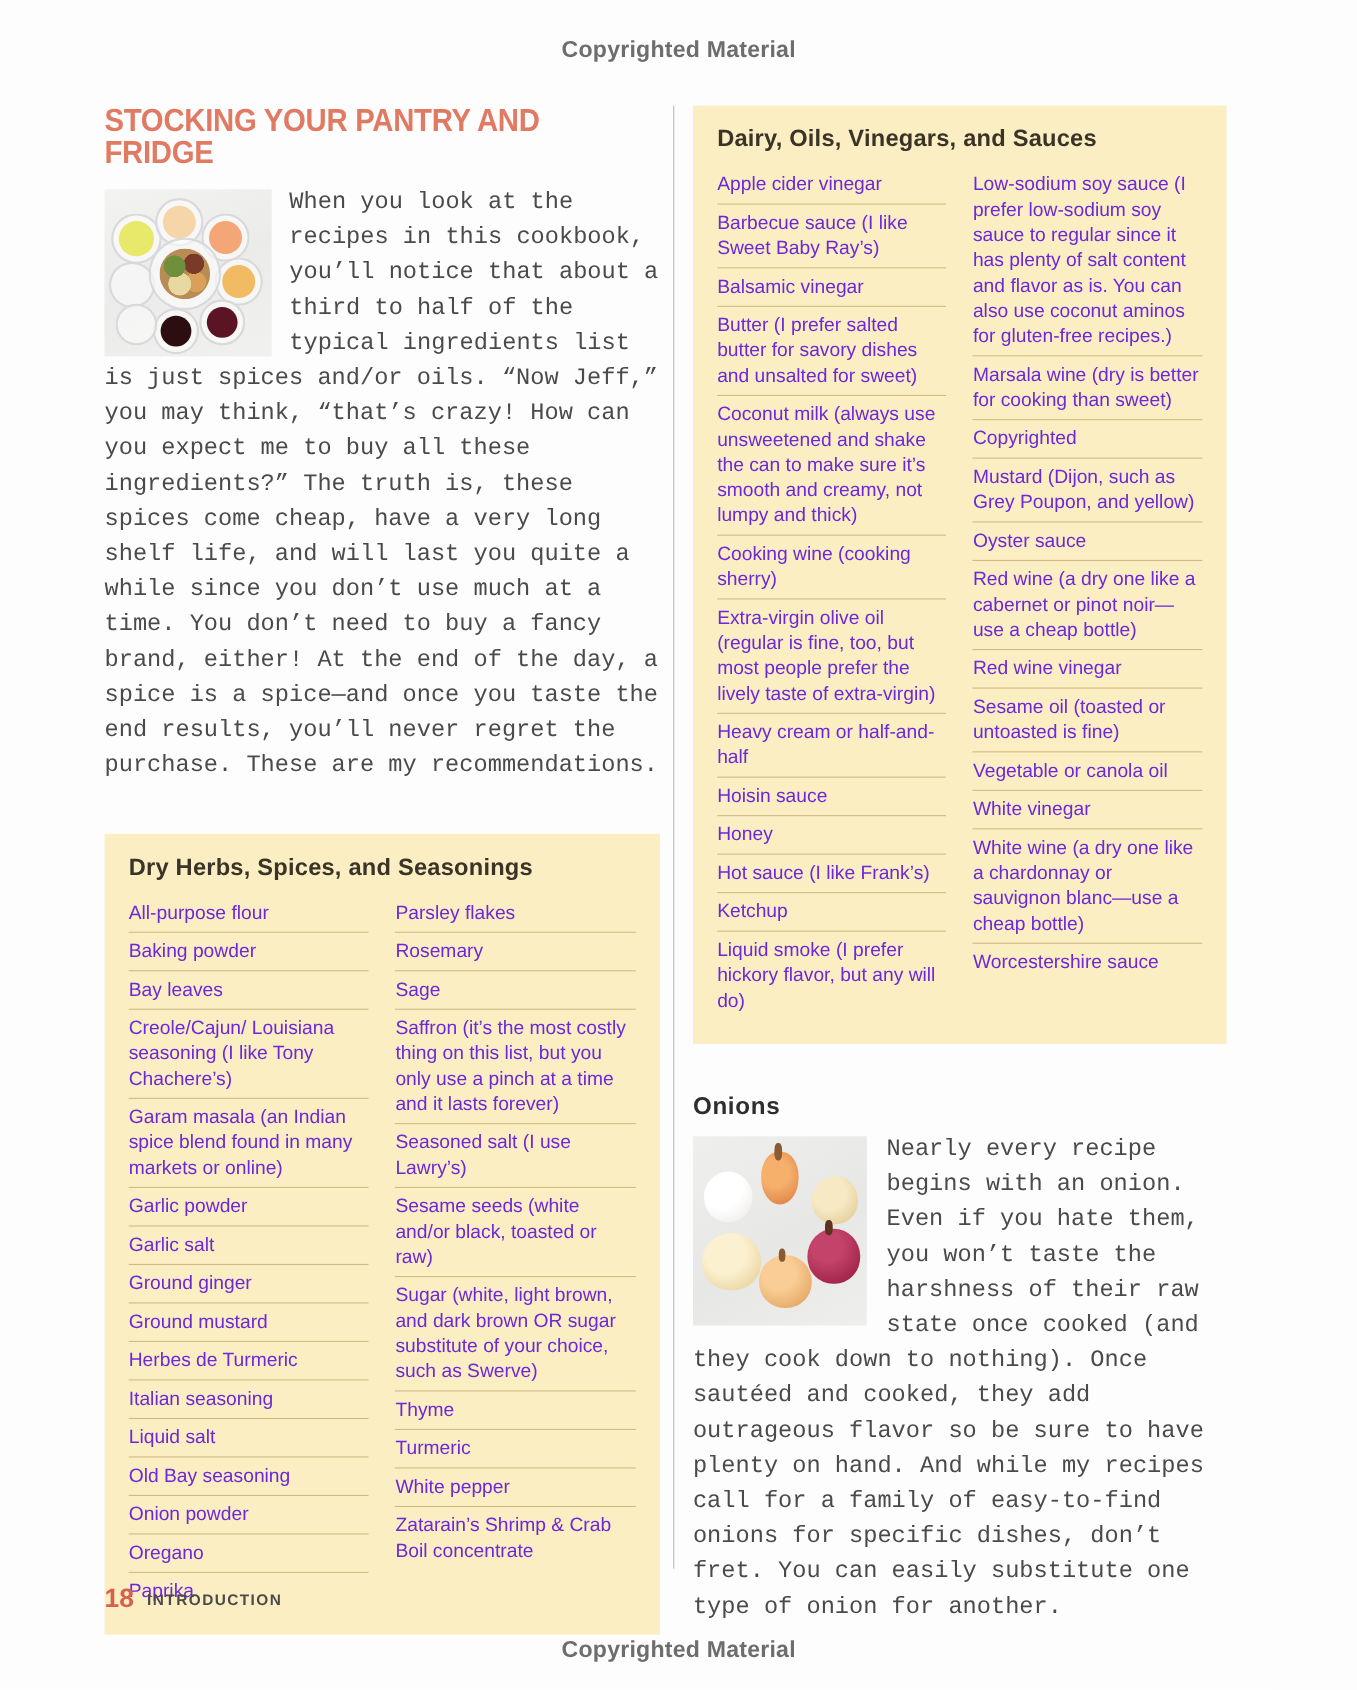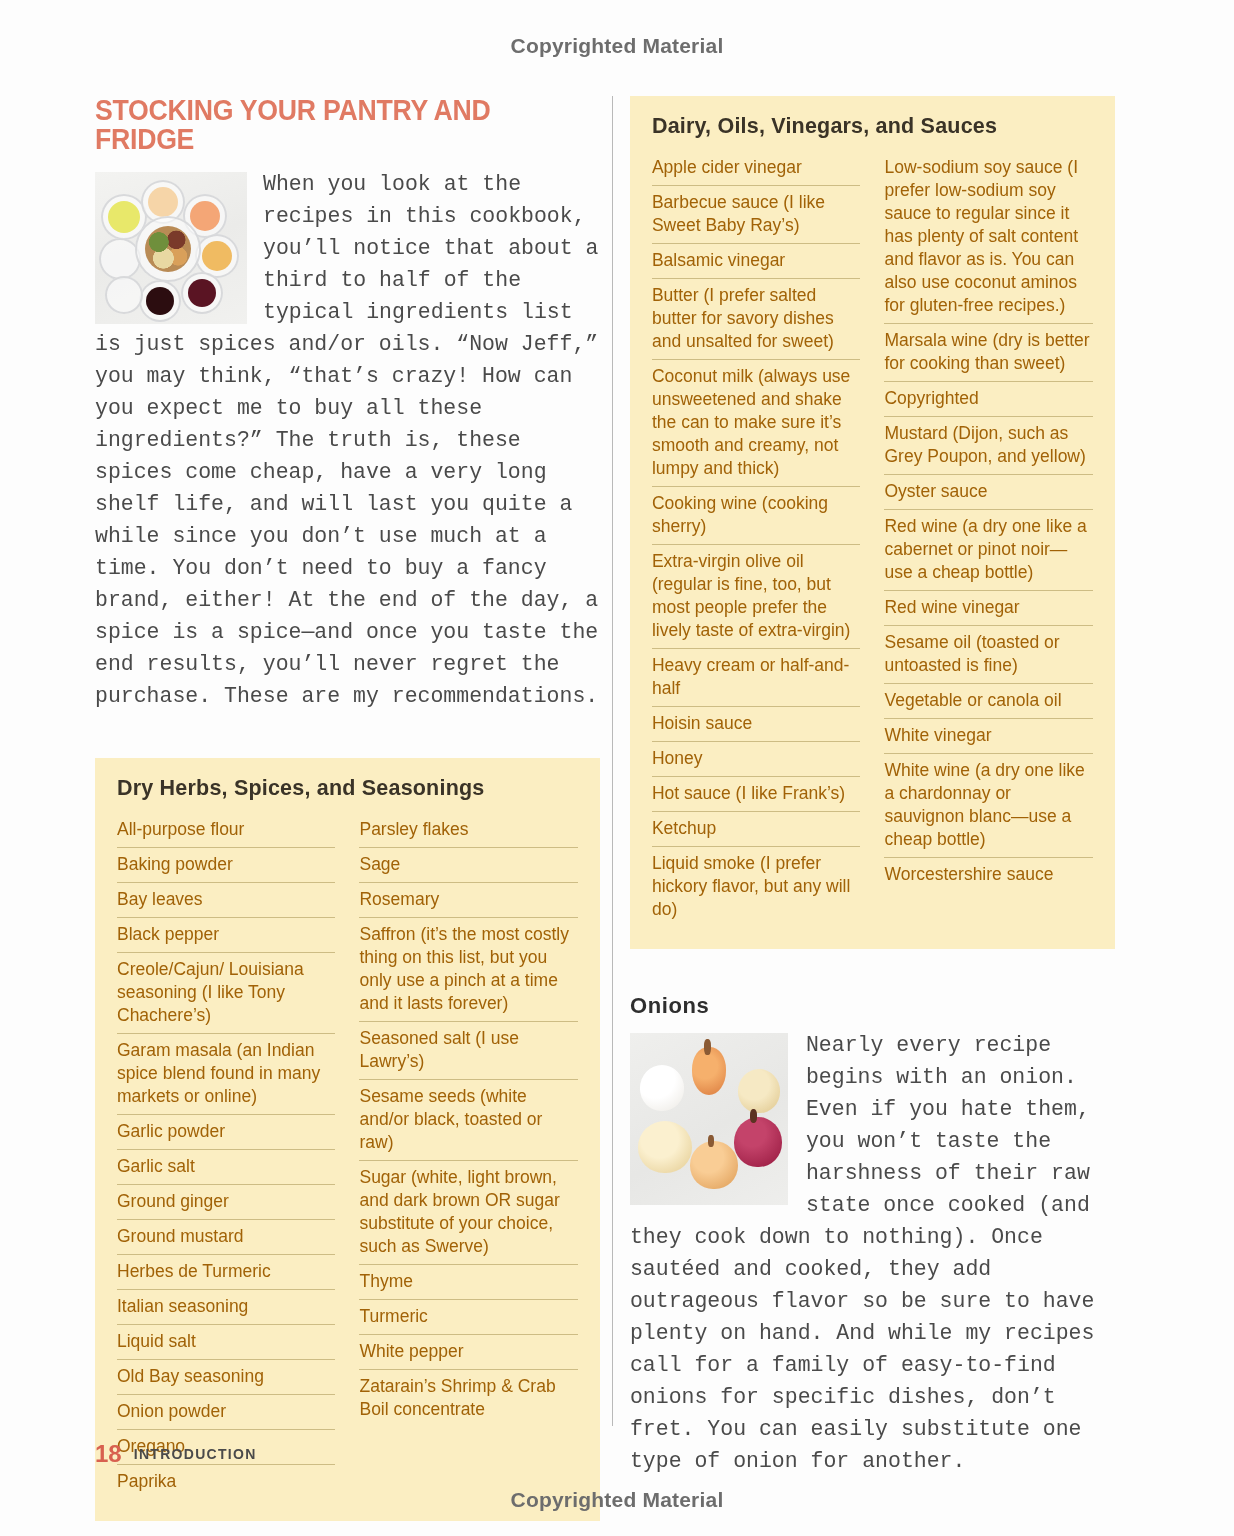--- a/index.html
+++ b/index.html
@@ -134,21 +134,21 @@
     display: flex;
     gap: 24px;
   }
   .two-col > .lcol, .two-col > .rcol { flex: 1 1 0; }
 
   ul.ilist { list-style: none; }
   ul.ilist li {
     font-family: "Liberation Sans", sans-serif;
     font-size: 17.5px;
     line-height: 23px;
-    color: #a16207;
+    color: #6d28d9;
     padding: 5px 0 6px 0;
     border-bottom: 1px solid #cdbc84;
   }
   ul.ilist li:last-child { border-bottom: 0; }
 
   
   .subhead {
     font-family: "Liberation Sans", sans-serif;
     font-size: 22px;
     font-weight: 700;
@@ -231,39 +231,38 @@
 
       <div style="height:46px"></div>
 
       <div class="tint-box">
         <div class="box-title">Dry Herbs, Spices, and Seasonings</div>
         <div class="two-col">
           <ul class="ilist lcol">
             <li>All-purpose flour</li>
             <li>Baking powder</li>
             <li>Bay leaves</li>
-            <li>Black pepper</li>
             <li>Creole/Cajun/ Louisiana seasoning (I like Tony Chachere’s)</li>
             <li>Garam masala (an Indian spice blend found in many markets or online)</li>
             <li>Garlic powder</li>
             <li>Garlic salt</li>
             <li>Ground ginger</li>
             <li>Ground mustard</li>
             <li>Herbes de Turmeric</li>
             <li>Italian seasoning</li>
             <li>Liquid salt</li>
             <li>Old Bay seasoning</li>
             <li>Onion powder</li>
             <li>Oregano</li>
             <li>Paprika</li>
           </ul>
           <ul class="ilist rcol">
             <li>Parsley flakes</li>
+            <li>Rosemary</li>
             <li>Sage</li>
-            <li>Rosemary</li>
             <li>Saffron (it’s the most costly thing on this list, but you only use a pinch at a time and it lasts forever)</li>
             <li>Seasoned salt (I use Lawry’s)</li>
             <li>Sesame seeds (white and/or black, toasted or raw)</li>
             <li>Sugar (white, light brown, and dark brown OR sugar substitute of your choice, such as Swerve)</li>
             <li>Thyme</li>
             <li>Turmeric</li>
             <li>White pepper</li>
             <li>Zatarain’s Shrimp &amp; Crab Boil concentrate</li>
           </ul>
         </div>

